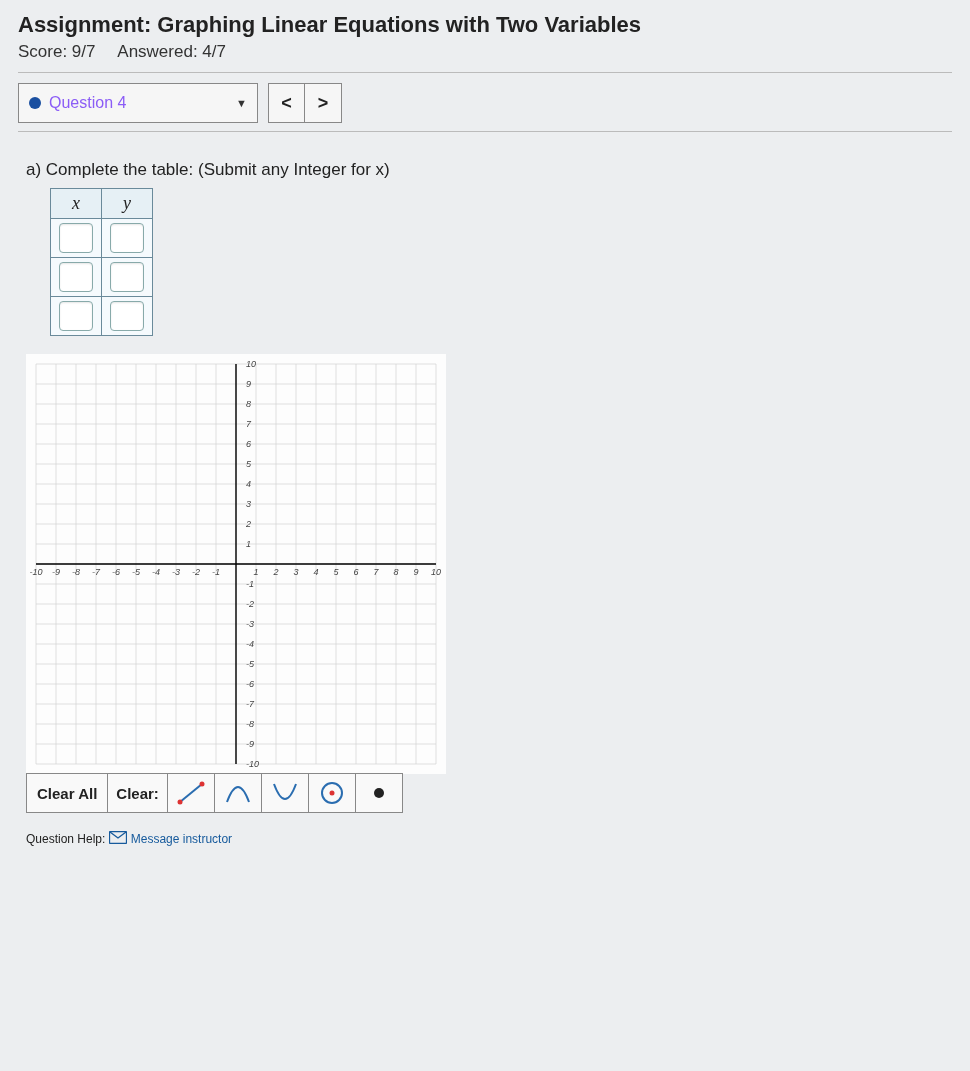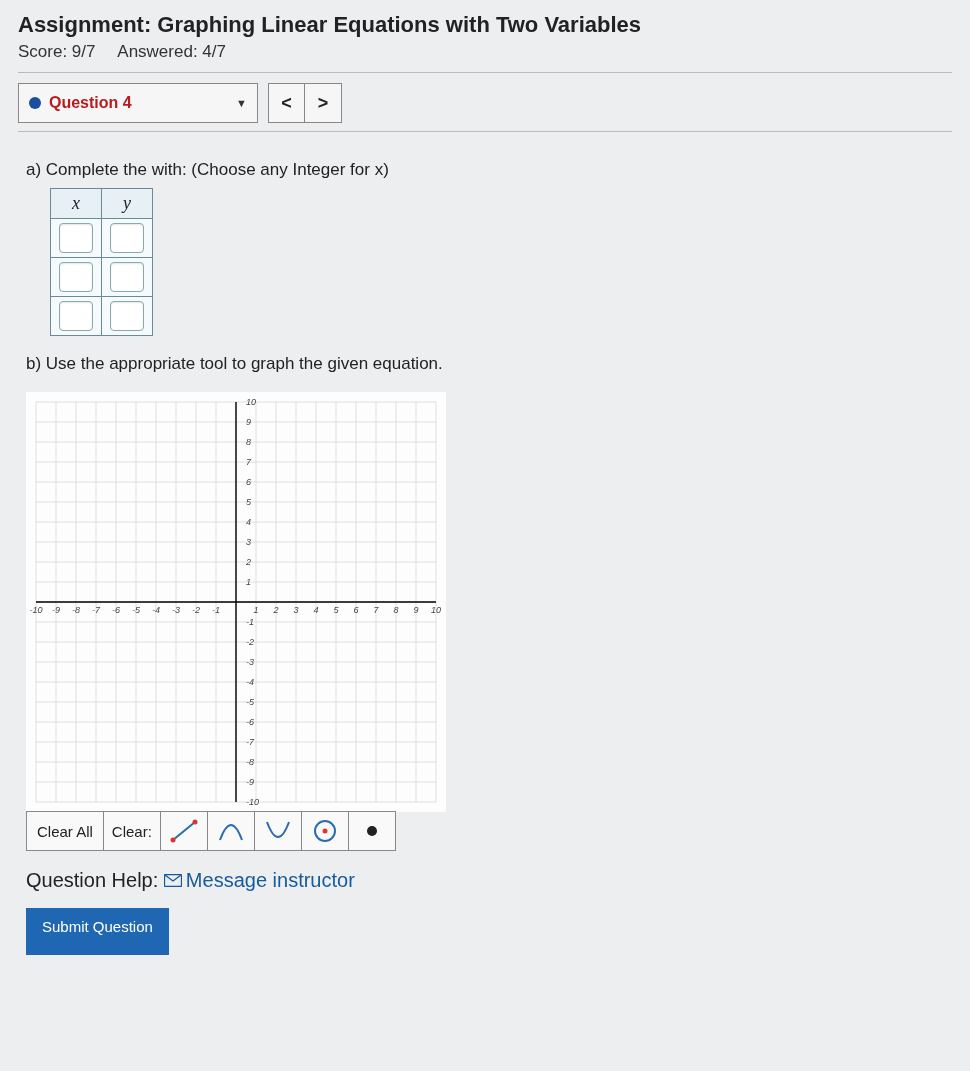--- a/index.html
+++ b/index.html
@@ -16,41 +16,41 @@
   .score-line span { margin-right: 18px; }
   hr.div { border: none; border-top: 1px solid #bbb; margin: 6px 0 10px 0; }
   .nav-row { display: flex; align-items: center; gap: 10px; margin-bottom: 8px; }
   .q-select {
     display: flex; align-items: center; justify-content: space-between;
     width: 240px; height: 40px; padding: 0 10px;
     border: 1px solid #888; background: #f6f6f6; font-size: 16px;
     cursor: pointer;
   }
   .q-select .dot { width: 12px; height: 12px; border-radius: 50%; background: #1a4fa0; display:inline-block; margin-right:8px;}
-  .q-select .lbl { font-weight: bold; color: #b91c1c; flex:1;}
+  .q-select .lbl { font-weight: normal; color: #8b5cf6; flex:1;}
   .caret { font-size: 11px; color:#333; }
   .nav-btns { display:flex; border:1px solid #888; height:40px; }
   .nav-btn { width:36px; display:flex; align-items:center; justify-content:center; font-size:18px; font-weight:bold; background:#f6f6f6; cursor:pointer; }
   .nav-btn:first-child { border-right:1px solid #888; }
   .content { padding: 18px 8px 0 8px; font-size: 17px; color:#222; }
   .eqline { margin-bottom: 20px; }
   .math { font-family: "STIX", "Cambria Math", "Times New Roman", serif; font-style: italic; font-size: 19px; }
   .part { margin-bottom: 18px; }
   table.input-table { border-collapse: collapse; margin: 8px 0 0 24px; }
   table.input-table th, table.input-table td { border:1px solid #6a8a9a; padding:4px 8px; text-align:center; background:#f5fafd; }
   table.input-table th { background:#e6f0f5; font-style: italic; font-family: "Times New Roman", serif; font-weight:normal; font-size:18px; width:50px;}
   .cell-input { width:34px; height:30px; border:1px solid #8aa; background:#fff; border-radius:4px; box-shadow: inset 0 1px 2px rgba(0,0,0,0.1);}
   .graph-wrap { margin: 14px 0 0 0; }
   svg.graph { background:#fdfdfd; display:block; }
-  .toolbar { display:flex; align-items:stretch; border:1px solid #888; width:fit-content; margin-top:-1px; background:#fff;}
+  .toolbar { display:flex; align-items:stretch; border:1px solid #888; width:fit-content; margin-top:-1px; background:#fff;font-weight:bold;}
   .tool-btn { display:flex; align-items:center; justify-content:center; padding:4px 8px; border-right:1px solid #888; font-size:15px; min-width:44px; height:38px; cursor:pointer; background:#f9f9f9;}
   .tool-btn:last-child { border-right:none;}
   .tool-lbl { padding:0 8px; display:flex; align-items:center; font-size:15px; background:#f9f9f9; border-right:1px solid #888;}
   .clear-all { padding:0 10px; display:flex; align-items:center; font-size:15px; background:#f9f9f9; border-right:1px solid #888; cursor:pointer;}
-  .qhelp { margin-top:18px; font-size:20px; }
+  .qhelp { margin-top:18px; font-size:12px; }
   .qhelp a { color:#165a9c; text-decoration:none; }
   .mail-icon { display:inline-block; vertical-align:middle; margin:0 4px 2px 0;}
   .submit { display:inline-block; margin-top:14px; padding:10px 16px 20px 16px; background:#1f67b3; color:#fff; font-size:15px; border:none; cursor:pointer;}
 </style>
 </head>
 <body>
 
 <div class="title">
   <span>Assignment: </span><span>Graphing Linear Equations with Two Variables</span>
 </div>
@@ -70,21 +70,21 @@
     <div class="nav-btn">&lt;</div>
     <div class="nav-btn">&gt;</div>
   </div>
 </div>
 <hr class="div">
 
 <div class="content">
 
 
   <div class="part">
-    <div>a) Complete the with: (Choose any Integer for x)</div>
+    <div>a) Complete the table: (Submit any Integer for x)</div>
     <table class="input-table">
       <tbody>
           <tr>
         <th>x</th>
         <th>y</th>
       </tr>
       <tr>
         <td>
               <div class="cell-input"></div>
             </td>
@@ -105,23 +105,20 @@
               <div class="cell-input"></div>
             </td>
         <td>
               <div class="cell-input"></div>
             </td>
       </tr>
     </tbody>
       </table>
   </div>
 
-  <div class="part">
-    <div>b) Use the appropriate tool to graph the given equation.</div>
-  </div>
 
   <div class="graph-wrap">
     <svg class="graph" id="graph-svg" width="420" height="420">
         <line x1="10" y1="410" x2="10" y2="10" stroke="#ccc" stroke-width="0.6"></line>
         <line x1="30" y1="410" x2="30" y2="10" stroke="#ccc" stroke-width="0.6"></line>
         <line x1="50" y1="410" x2="50" y2="10" stroke="#ccc" stroke-width="0.6"></line>
         <line x1="70" y1="410" x2="70" y2="10" stroke="#ccc" stroke-width="0.6"></line>
         <line x1="90" y1="410" x2="90" y2="10" stroke="#ccc" stroke-width="0.6"></line>
         <line x1="110" y1="410" x2="110" y2="10" stroke="#ccc" stroke-width="0.6"></line>
         <line x1="130" y1="410" x2="130" y2="10" stroke="#ccc" stroke-width="0.6"></line>
@@ -240,15 +237,14 @@
   <div class="qhelp">
     <span>Question Help:</span>
     <span class="mail-icon">
       <svg width="18" height="13">
           <rect x="0.5" y="0.5" width="17" height="12" rx="1" fill="none" stroke="#165a9c" stroke-width="1.3"></rect>
           <path d="M1 1 L9 7 L17 1" fill="none" stroke="#165a9c" stroke-width="1.3"></path>
         </svg>
     </span><a href="#">Message instructor</a>
   </div>
 
-  <button class="submit">Submit Question</button>
 
 </div>
 
 </body></html>

